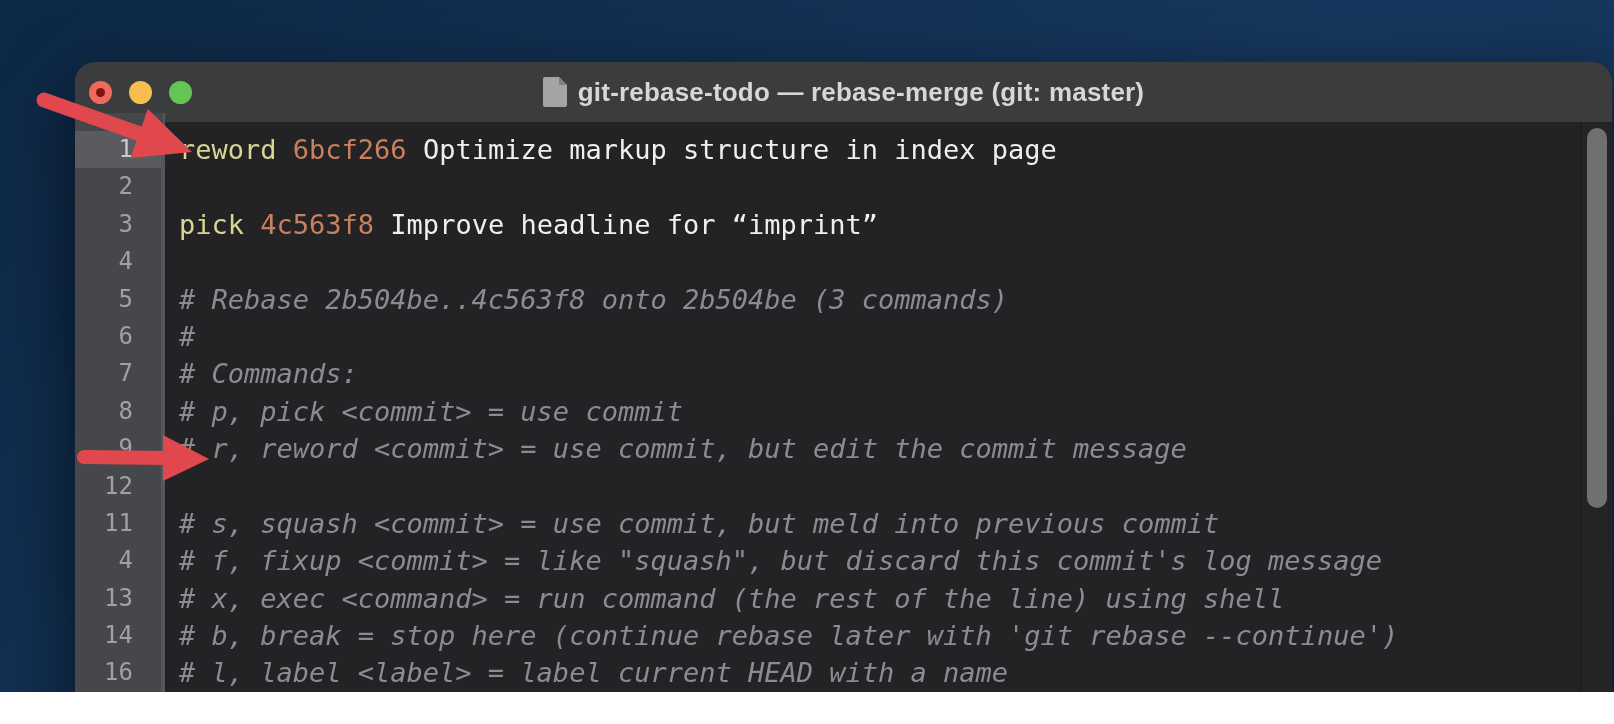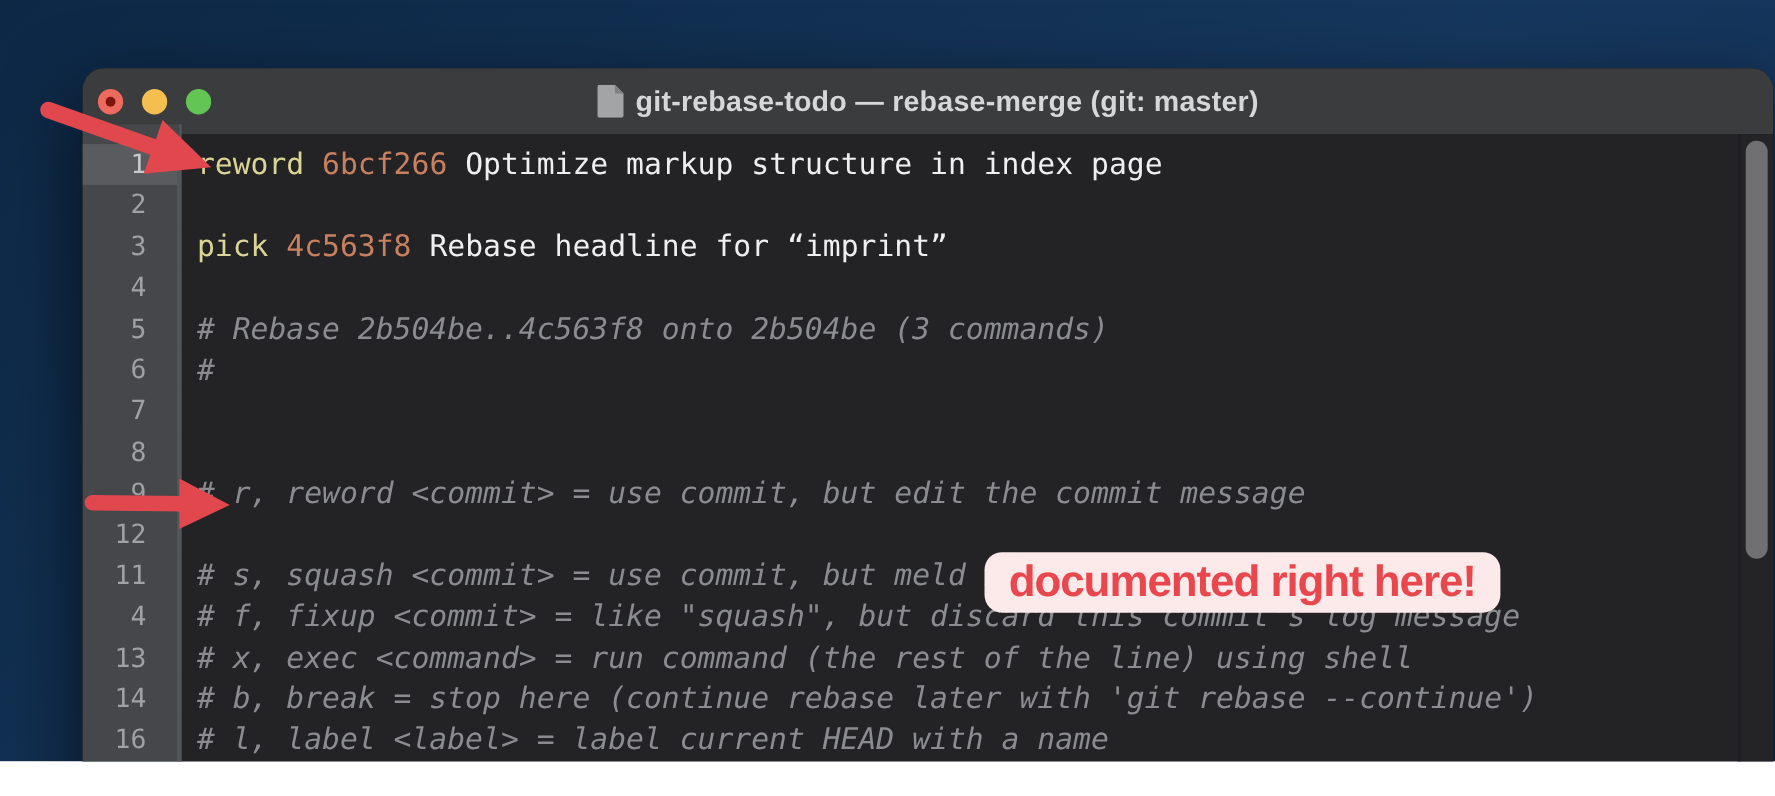--- a/index.html
+++ b/index.html
@@ -98,39 +98,41 @@
       <div class="code" id="code-lines">
           <div class="line">
             <span class="gutter active">1</span>
             <span class="text"><span class="kw">reword</span> <span class="hash">6bcf266</span> <span class="msg">Optimize markup structure in index page</span></span>
           </div>
           <div class="line">
             <span class="gutter">2</span>
           </div>
           <div class="line">
             <span class="gutter">3</span>
-            <span class="text"><span class="kw">pick</span> <span class="hash">4c563f8</span> <span class="msg">Rebase headline for “imprint”</span></span>
+            <span class="text"><span class="kw">pick</span> <span class="hash">4c563f8</span> <span class="msg">Improve headline for “imprint”</span></span>
           </div>
           <div class="line">
             <span class="gutter">4</span>
             <span class="text"></span>
           </div>
           <div class="line">
             <span class="gutter">5</span>
             <span class="text"><span class="comment"># Rebase 2b504be..4c563f8 onto 2b504be (3 commands)</span></span>
           </div>
           <div class="line">
             <span class="gutter">6</span>
             <span class="text"><span class="comment">#</span></span>
           </div>
           <div class="line">
             <span class="gutter">7</span>
+            <span class="text"><span class="comment"># Commands:</span></span>
           </div>
           <div class="line">
             <span class="gutter">8</span>
+            <span class="text"><span class="comment"># p, pick &lt;commit&gt; = use commit</span></span>
           </div>
           <div class="line">
             <span class="gutter">9</span>
             <span class="text"><span class="comment"># r, reword &lt;commit&gt; = use commit, but edit the commit message</span></span>
           </div>
           <div class="line">
             <span class="gutter">12</span>
           </div>
           <div class="line">
             <span class="gutter">11</span>
@@ -153,21 +155,20 @@
             <span class="text"><span class="comment"># l, label &lt;label&gt; = label current HEAD with a name</span></span>
           </div>
         </div>
       <div class="scrollbar">
         <div class="thumb"></div>
       </div>
     </div>
   </div>
 
   <div class="annotation">
-    <span class="annotation-line">documented right here!</span>
   </div>
 
   <svg class="arrows" width="1614" height="724" viewBox="0 0 1614 724">
     <g>
       <line x1="44" y1="100" x2="143" y2="135" stroke="#e0484d" stroke-width="15" stroke-linecap="round"></line>
       <polygon points="192,152 130.6,158 147.8,109" fill="#e0484d"></polygon>
     </g>
     <g>
       <line x1="84" y1="457" x2="168" y2="458" stroke="#e0484d" stroke-width="14" stroke-linecap="round"></line>
       <polygon points="209,459 163,481 163,435" fill="#e0484d"></polygon>

